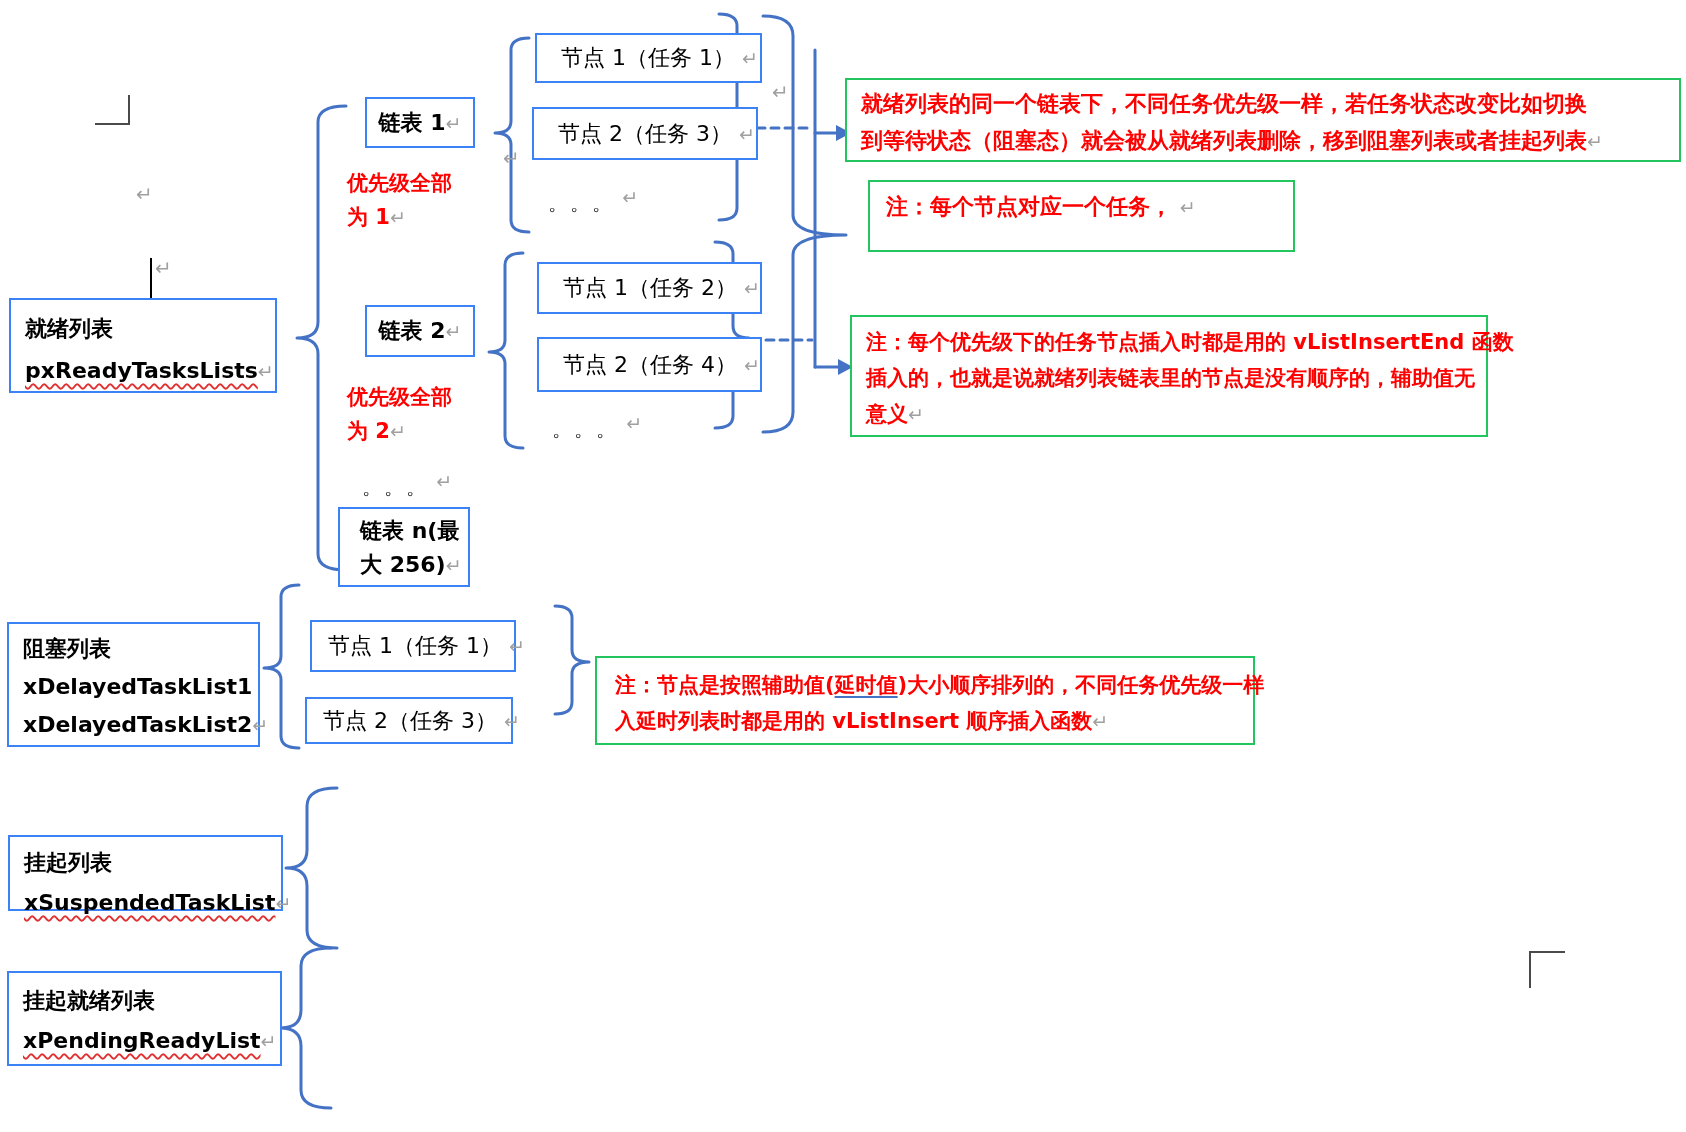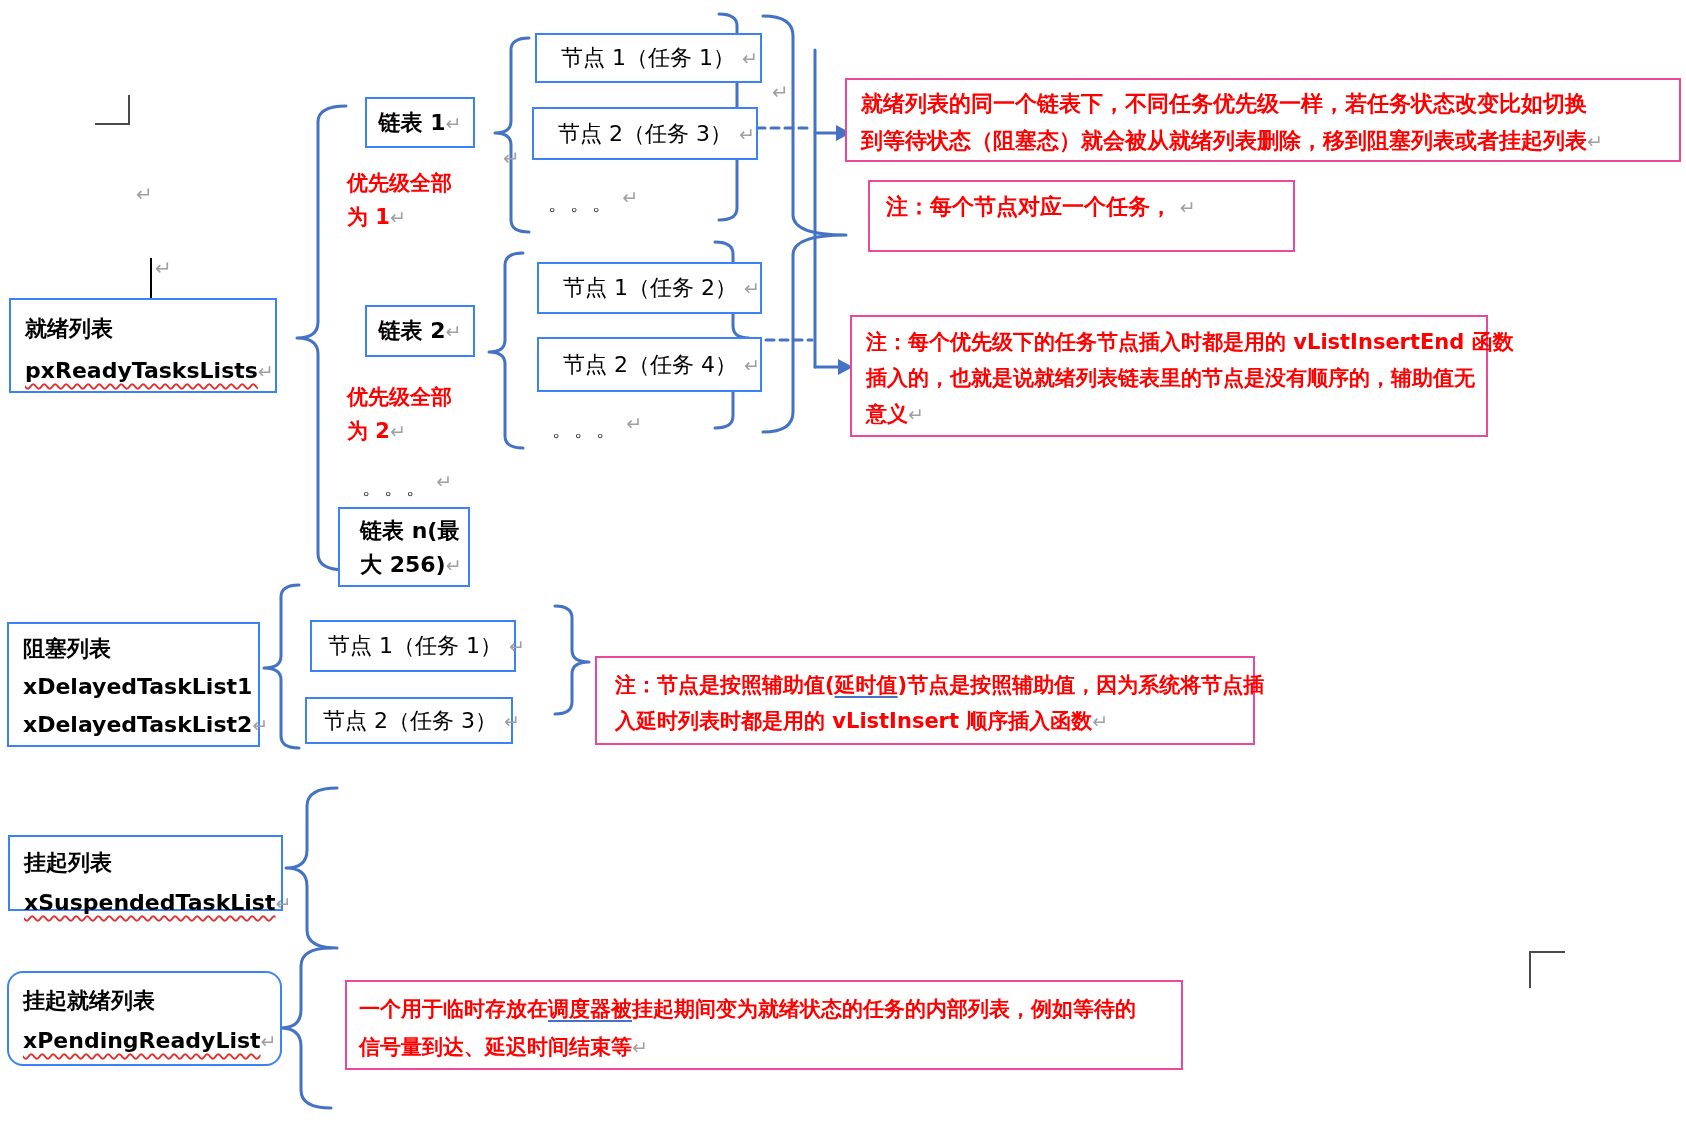--- a/index.html
+++ b/index.html
@@ -4,21 +4,21 @@
 <style>
   html,body{margin:0;padding:0;background:#fff;}
   #canvas{position:relative;width:1686px;height:1132px;background:#ffffff;overflow:hidden;
           font-family:"DejaVu Sans","Liberation Sans",sans-serif;color:#000;}
   .box{position:absolute;border:2px solid #3b82f6;background:#fff;box-sizing:border-box;}
   .cn{font-size:22px;}
   .b{font-weight:bold;}
   .nodebox{line-height:48px;padding-left:24px;white-space:nowrap;font-size:22px;}
   .centerbox{text-align:center;font-weight:bold;font-size:22px;margin-left:12px;}
   .red{color:#FF0000;font-weight:bold;}
-  .rednote{position:absolute;border:2px solid #ec4899;background:#fff;box-sizing:border-box;
+  .rednote{position:absolute;border:2px solid #22c55e;background:#fff;box-sizing:border-box;
            color:#FF0000;font-weight:bold;white-space:nowrap;}
   .mark{color:#a0a0a0;font-weight:normal;font-size:19px;}
   .mark-abs{position:absolute;color:#a0a0a0;font-size:20px;}
   .squiggle{text-decoration-line:underline;text-decoration-style:wavy;
             text-decoration-color:#e03030;text-decoration-thickness:2px;text-underline-offset:5px;text-align:right;}
   .ublue{text-decoration-line:underline;text-decoration-style:solid;
          text-decoration-color:#4472C4;text-decoration-thickness:2px;text-underline-offset:4px;}
   .dots{position:absolute;font-size:20px;letter-spacing:2px;color:#000;white-space:nowrap;}
   .line{white-space:nowrap;}
   svg{position:absolute;left:0;top:0;}
@@ -125,21 +125,21 @@
   </div>
   <div class="box nodebox" style="left:305px;top:697px;width:208px;height:47px;line-height:43px;padding-left:16px;">
     <span>节点 2（任务 3）</span> <span class="mark">↵</span>
   </div>
 
   <div class="box cn b" style="left:8px;top:835px;width:275px;height:76px;padding:6px 14px;line-height:40px;">
     <div class="line">挂起列表</div>
     <div class="line"><span class="squiggle">xSuspendedTaskList</span><span class="mark">↵</span></div>
   </div>
 
-  <div class="box cn b" style="left:7px;top:971px;width:275px;height:95px;padding:8px 14px;line-height:40px;border-radius:16px;">
+  <div class="box cn b" style="left:7px;top:971px;width:275px;height:95px;padding:8px 14px;line-height:40px;">
     <div class="line">挂起就绪列表</div>
     <div class="line"><span class="squiggle">xPendingReadyList</span><span class="mark">↵</span></div>
   </div>
 
   <div class="rednote" style="left:845px;top:78px;width:836px;height:84px;padding:5px 14px;font-size:22px;line-height:37px;">
     <div class="line">就绪列表的同一个链表下，不同任务优先级一样，若任务状态改变比如切换</div>
     <div class="line"><span>到等待状态（阻塞态）就会被从就绪列表删除，移到阻塞列表或者挂起列表</span><span class="mark">↵</span></div>
   </div>
 
   <div class="rednote" style="left:868px;top:180px;width:427px;height:72px;padding:10px 16px;font-size:22px;">
@@ -147,25 +147,19 @@
   </div>
 
   <div class="rednote" style="left:850px;top:315px;width:638px;height:122px;padding:7px 14px;font-size:21px;line-height:36px;">
     <div class="line">注：每个优先级下的任务节点插入时都是用的 vListInsertEnd 函数</div>
     <div class="line">插入的，也就是说就绪列表链表里的节点是没有顺序的，辅助值无</div>
     <div class="line"><span>意义</span><span class="mark">↵</span></div>
   </div>
 
   <div class="rednote" style="left:595px;top:656px;width:660px;height:89px;padding:9px 18px;font-size:21px;line-height:36px;">
     <div class="line">
-      <span>注：节点是按照辅助值(</span><span class="ublue">延时值</span><span>)节点是按照辅助值，因为系统将节点插</span>
+      <span>注：节点是按照辅助值(</span><span class="ublue">延时值</span><span>)大小顺序排列的，不同任务优先级一样</span>
     </div>
     <div class="line"><span>入延时列表时都是用的 vListInsert 顺序插入函数</span><span class="mark">↵</span></div>
   </div>
 
-  <div class="rednote" style="left:345px;top:980px;width:838px;height:90px;padding:8px 12px;font-size:21px;line-height:38px;">
-    <div class="line">
-      <span>一个用于临时存放在</span><span class="ublue">调度器被</span><span>挂起期间变为就绪状态的任务的内部列表，例如等待的</span>
-    </div>
-    <div class="line"><span>信号量到达、延迟时间结束等</span><span class="mark">↵</span></div>
-  </div>
 
 </div>
 
 </body></html>

